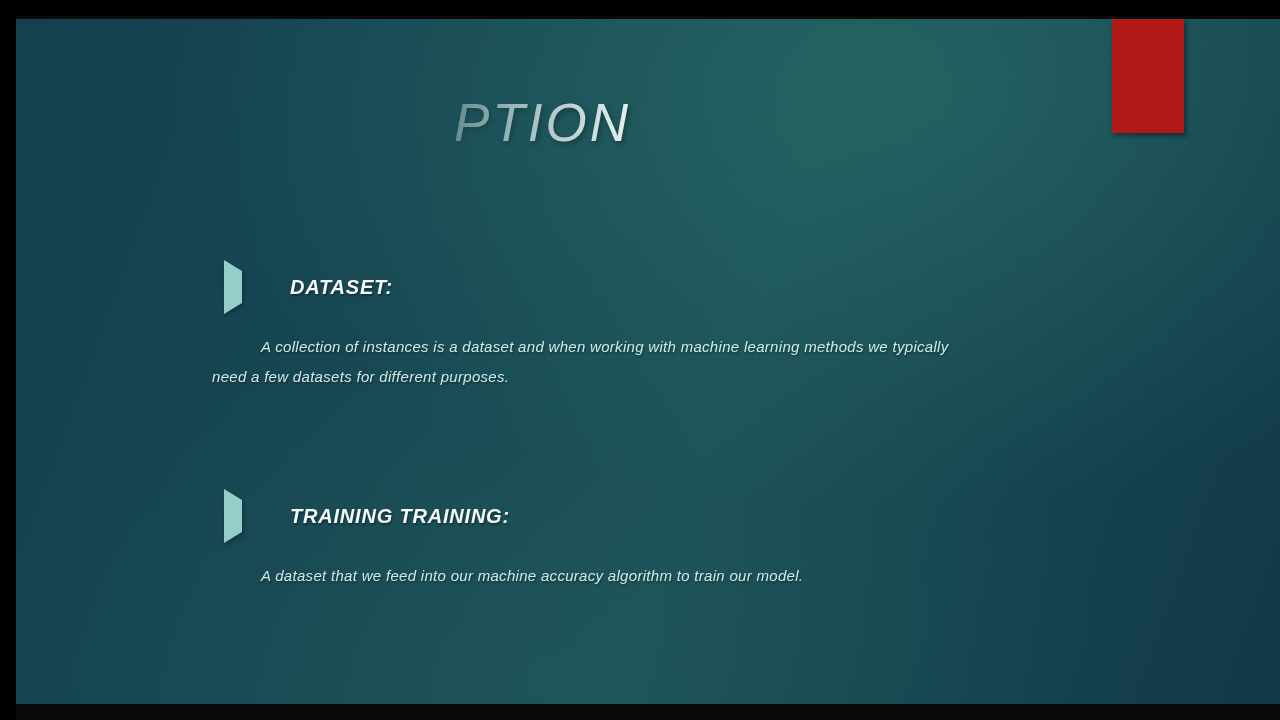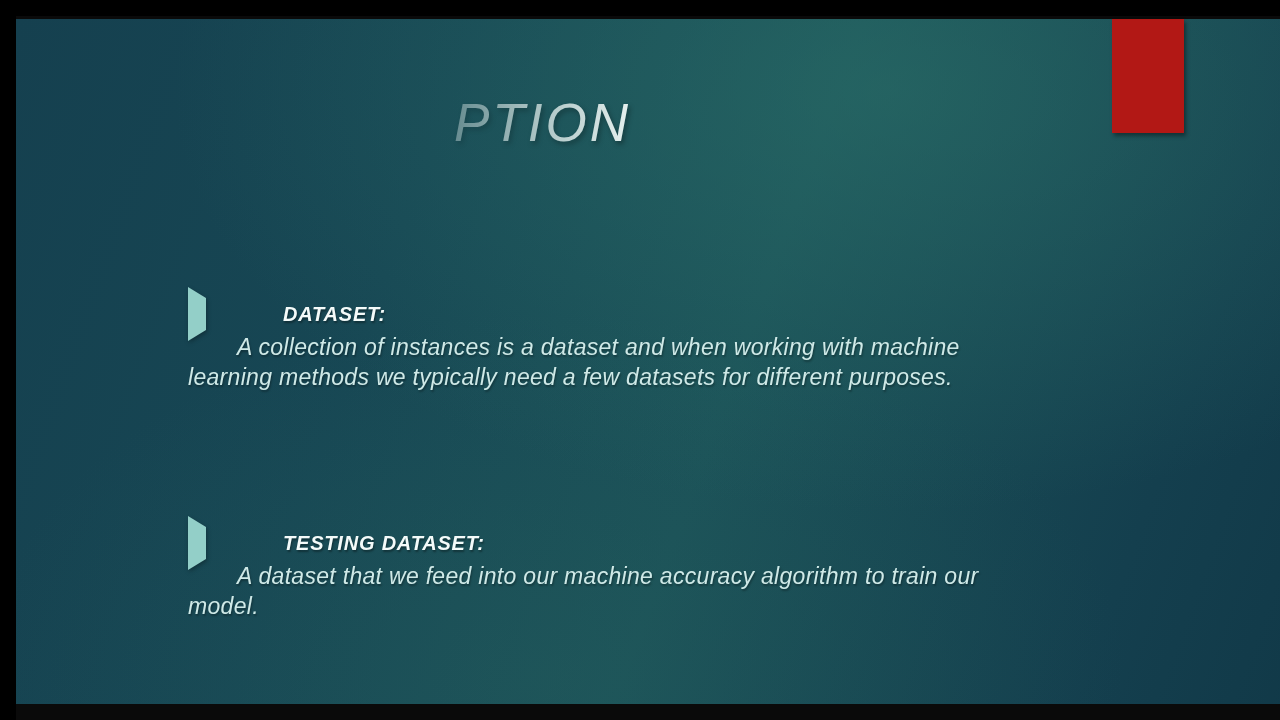--- a/index.html
+++ b/index.html
@@ -33,43 +33,44 @@
     background:#b21815;
     box-shadow:2px 3px 4px rgba(0,0,0,0.40);
   }
 
   .content {
     position:absolute; left:124px; top:220px; width:892px;
   }
 
   .item + .item { margin-top:60px; }
 
-  .item-head { display:flex; align-items:flex-start; gap:29px; height:26px; }
+  .item-head { display:flex; align-items:center; gap:0; height:26px;margin-left:36px; }
 
   .arrow-icon {
     width:0; height:0; flex:0 0 auto;
     border-left:18px solid #93cfc8;
     border-top:11px solid transparent;
     border-bottom:11px solid transparent;
     filter:drop-shadow(1px 2px 2px rgba(0,0,0,0.3));
   }
 
   .head-text {
     font-size:20px; font-weight:bold; letter-spacing:0.8px;
     color:#f4fbfa;
     text-shadow:1px 2px 2px rgba(0,0,0,0.35);
   }
 
   .item-body {
     margin-top:13px;
-    font-size:23px; line-height:30px; font-weight:300;
+    font-size:15px; line-height:30px; font-weight:300;
     letter-spacing:0.3px;
     color:#cfe9e7;
     text-indent:49px;
     text-shadow:1px 2px 2px rgba(0,0,0,0.30);
+    margin-left:24px;
   }
 </style>
 </head>
 <body>
 
 <div class="letterbox top"></div>
 
 <div class="slide">
 
   <h1 class="slide-title">PTION</h1>
@@ -82,21 +83,21 @@
       <div class="item-head">
         <span class="arrow-icon"></span>
         <span class="head-text">DATASET:</span>
       </div>
       <p class="item-body">A collection of instances is a dataset and when working with machine learning methods we typically need a few datasets for different purposes.</p>
     </div>
 
     <div class="item">
       <div class="item-head">
         <span class="arrow-icon"></span>
-        <span class="head-text">TESTING DATASET:</span>
+        <span class="head-text">TRAINING TRAINING:</span>
       </div>
       <p class="item-body">A dataset that we feed into our machine accuracy algorithm to train our model.</p>
     </div>
 
 
   </div>
 </div>
 
 <div class="letterbox bottom"></div>
 

